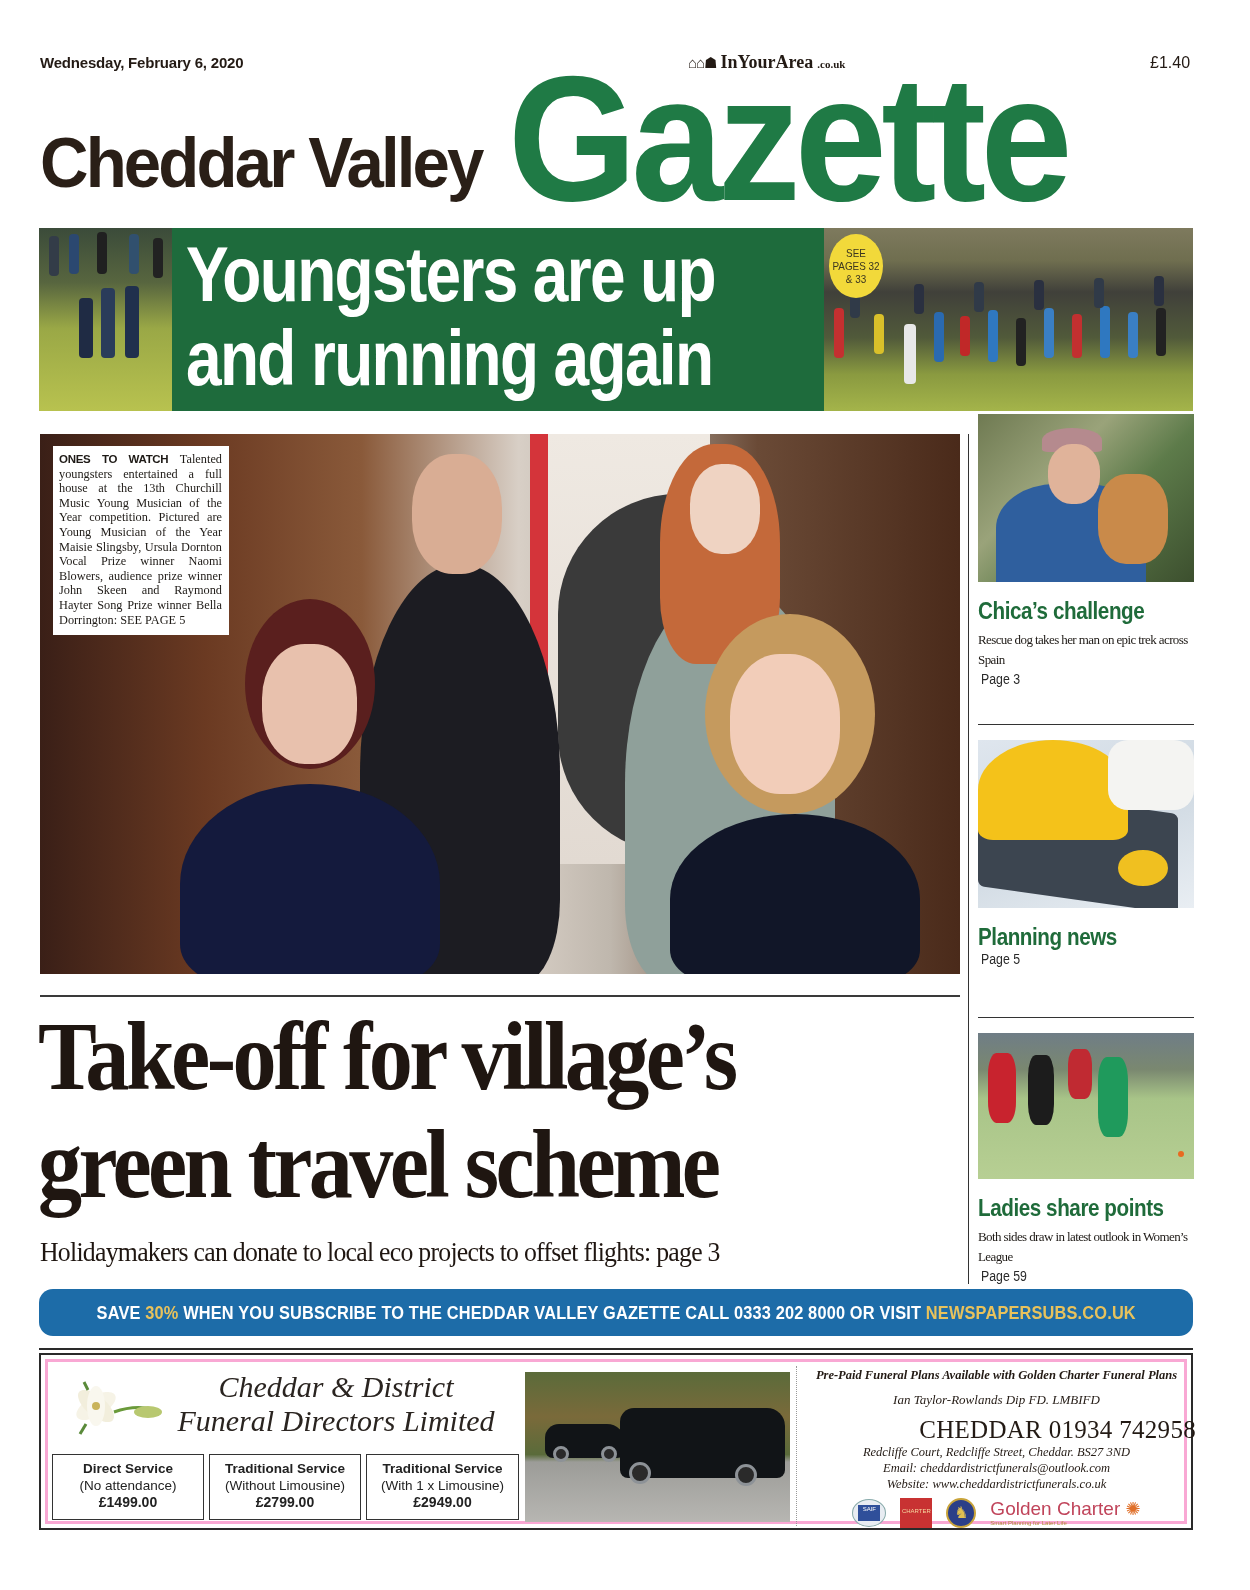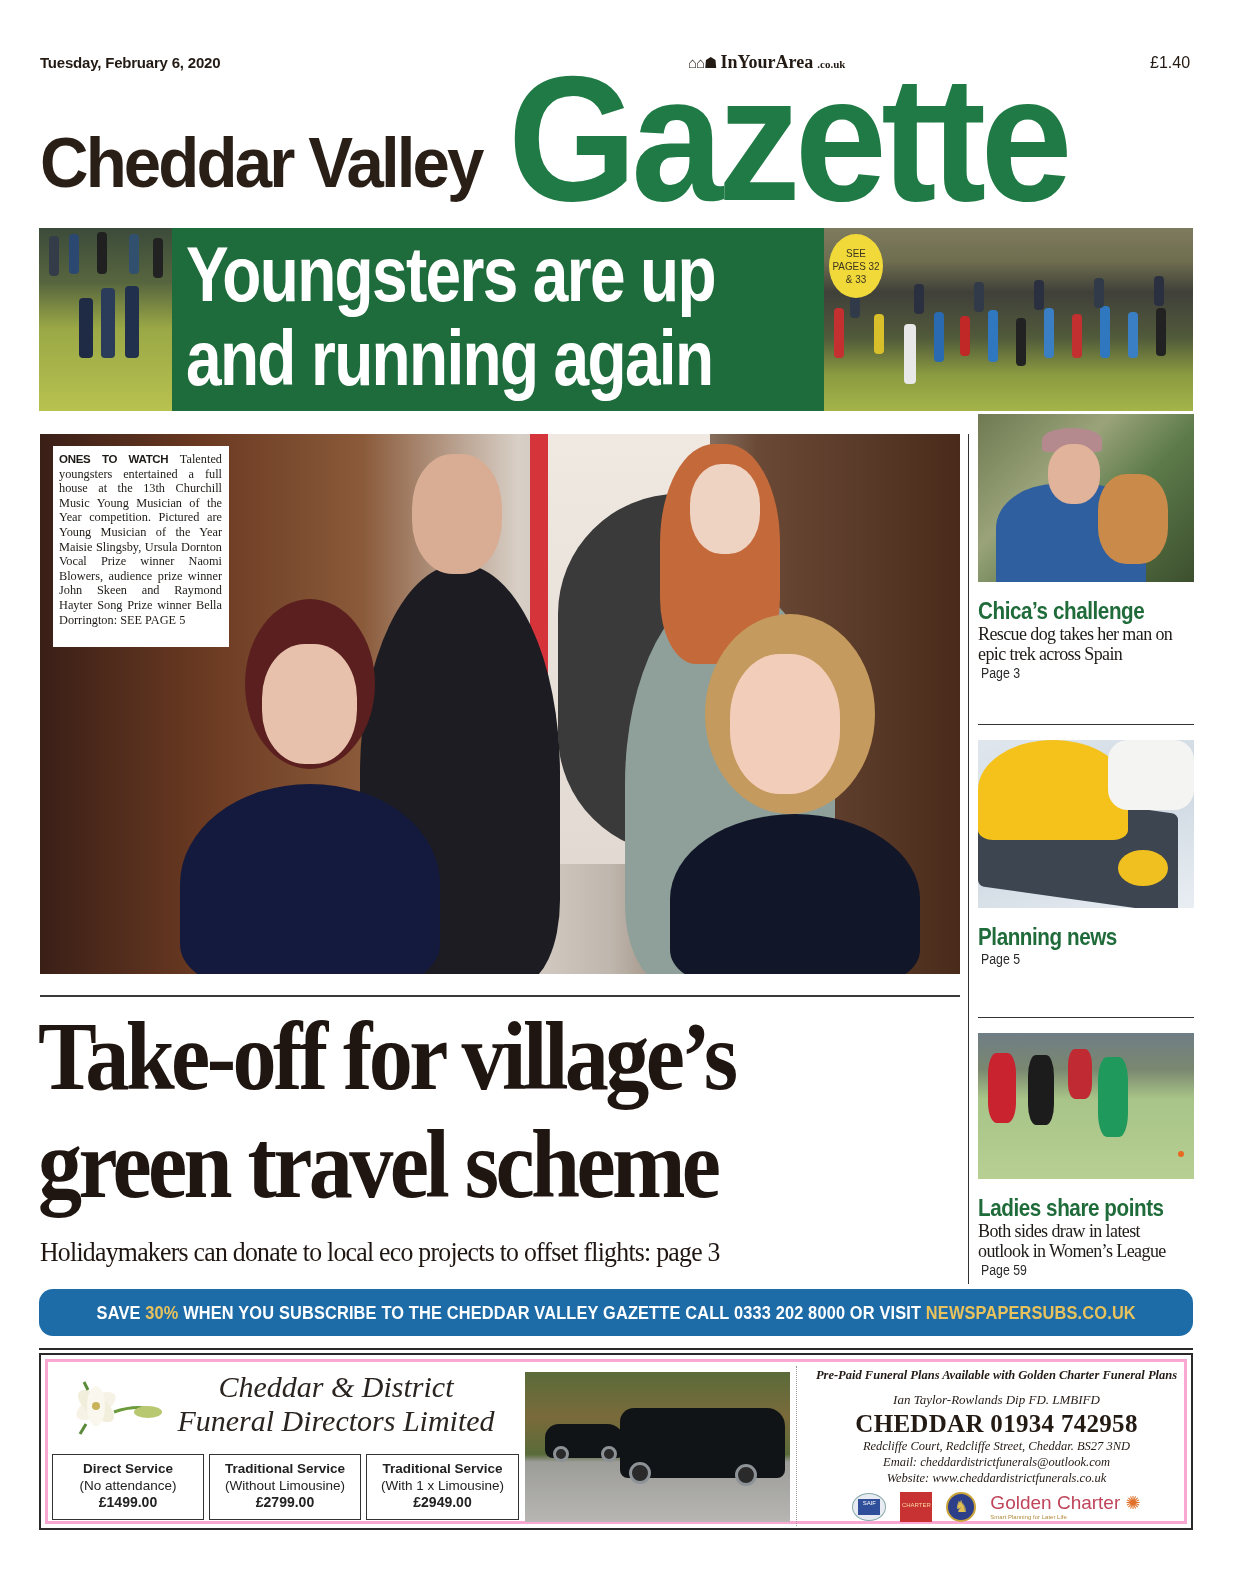--- a/index.html
+++ b/index.html
@@ -29,35 +29,35 @@
   .banner-headline { color: #ffffff; font-weight: bold; font-size: 78px; line-height: 84px; letter-spacing: -2px; transform: scaleX(0.82); transform-origin: left top; white-space: nowrap; }
   .see-badge { position: absolute; left: 787px; top: 6px; width: 60px; height: 64px; border-radius: 50%; background: #f2d93a;
     display: flex; flex-direction: column; align-items: center; justify-content: center; font-size: 11px; line-height: 13px; color: #3a3520; text-align: center; transform: scaleX(0.9); }
 
   
   .main-photo { left: 40px; top: 434px; width: 920px; height: 540px; overflow: hidden;
     background: linear-gradient(90deg, #3a1f17 0%, #6b3a22 18%, #8a5a3a 35%, #d8cfc6 52%, #bfb7ad 62%, #6a4a36 78%, #4a2a1a 100%); }
   .photo-banner-stand { position: absolute; left: 490px; top: 0; width: 180px; height: 430px; background: linear-gradient(180deg, #efe9e2, #e2dad2); border-left: 18px solid #d4343a; }
   .photo-banner-stand .swoosh { position: absolute; left: 10px; top: 60px; width: 160px; height: 360px; border-radius: 120px 0 0 120px; background: #3a3a3a; }
   .person { position: absolute; border-radius: 50% 50% 20% 20%; }
-  .caption-box { position: absolute; left: 13px; top: 12px; width: 176px; background: #ffffff; padding: 6px 7px 20px 6px;
+  .caption-box { position: absolute; left: 13px; top: 12px; width: 176px; background: #ffffff; padding: 6px 7px 8px 6px;
     font-family: "Liberation Serif", serif; font-size: 12.3px; line-height: 14.6px; text-align: justify; color: #1e1a16; }
   .caption-box .kicker { font-family: "Liberation Sans", sans-serif; font-weight: bold; font-size: 11.5px; letter-spacing: -0.3px; }
 
   .main-rule { left: 40px; top: 995px; width: 920px; height: 2px; background: #3a3a3a; }
   .lead-headline { left: 38px; top: 1002px; width: 930px; font-family: "Liberation Serif", serif; font-weight: bold;
     font-size: 98px; line-height: 108px; letter-spacing: -4px; color: #1f1611; transform: scaleX(0.9); transform-origin: left top; white-space: nowrap; }
   .lead-standfirst { left: 40px; top: 1236px; font-family: "Liberation Serif", serif; font-size: 28px; letter-spacing: -0.8px; color: #1f1611; transform: scaleX(0.92); transform-origin: left top; white-space: nowrap; }
 
   
   .col-rule { left: 968px; top: 434px; width: 1px; height: 850px; background: #333; }
   .side-item { position: absolute; left: 978px; width: 216px; }
   .side-photo { width: 216px; height: 168px; overflow: hidden; position: relative; }
   .side-title { color: #1f6b3a; font-weight: bold; font-size: 24px; letter-spacing: -0.5px; line-height: 26px; margin-top: 16px; transform: scaleX(0.86); transform-origin: left; white-space: nowrap; }
-  .side-desc { font-family: "Liberation Serif", serif; font-size: 18px; line-height: 20px; letter-spacing: -0.6px; color: #1e1a16; }
+  .side-desc { font-family: "Liberation Serif", serif; font-size: 13px; line-height: 20px; letter-spacing: -0.6px; color: #1e1a16; margin-top: 6px; }
   .side-page { font-size: 14px; color: #2a2a2a; margin-left: 3px; margin-top: 1px; transform: scaleX(0.88); transform-origin: left; }
   .side-rule { position: absolute; left: 978px; width: 216px; height: 1px; background: #333; }
 
   
   .sub-bar { left: 39px; top: 1289px; width: 1154px; height: 47px; border-radius: 14px; background: #1d6ca8;
     display: flex; align-items: center; justify-content: center; }
   .sub-text { color: #ffffff; font-weight: bold; font-size: 19px; letter-spacing: 0.2px; white-space: nowrap; transform: scaleX(0.86); }
   .sub-text .hl { color: #e8c25c; }
 
   
@@ -69,35 +69,35 @@
   .svc { position: absolute; top: 92px; width: 152px; height: 66px; border: 1px solid #333; text-align: center; font-size: 13.5px; line-height: 17px; padding-top: 5px; color: #222; }
   .svc .n { font-weight: bold; }
   .svc .p { font-weight: bold; font-size: 14px; }
   .hearse { position: absolute; left: 477px; top: 10px; width: 265px; height: 150px; overflow: hidden;
     background: linear-gradient(180deg, #5b6b3a 0%, #7a6a3a 30%, #5a6b3a 55%, #9c9c98 60%, #b7b6b2 100%); }
   .car { position: absolute; background: #111417; border-radius: 14px 18px 8px 8px; }
   .wheel { position: absolute; width: 22px; height: 22px; border-radius: 50%; background: #2a2a2a; border: 3px solid #8d9297; }
   .ad-right { position: absolute; left: 748px; top: 4px; width: 400px; text-align: center; color: #231a14; border-left: 1px dotted #999; height: 160px; }
   .ad-r1 { font-family: "Liberation Serif", serif; font-weight: bold; font-size: 12.5px; margin-top: 2px; white-space: nowrap; font-style: italic; }
   .ad-r2 { font-family: "Liberation Serif", serif; font-style: italic; font-size: 13px; margin-top: 9px; }
-  .ad-phone { font-family: "Liberation Serif", serif; font-weight: bold; font-size: 25px; line-height: 28px; margin-top: 2px; letter-spacing: 0.3px; }
+  .ad-phone { font-family: "Liberation Serif", serif; font-weight: normal; font-size: 25px; line-height: 28px; margin-top: 8px; letter-spacing: 0.3px; text-align: right; }
   .ad-r3 { font-family: "Liberation Serif", serif; font-style: italic; font-size: 12.5px; line-height: 16px; }
   .ad-logos { display: flex; align-items: center; justify-content: center; gap: 14px; margin-top: 6px; }
   .logo-saif { width: 34px; height: 28px; border-radius: 50%; background: #e8ecf2; border: 1px solid #8aa; display: flex; align-items: center; justify-content: center; }
   .logo-saif span { display: block; width: 22px; height: 16px; background: #2f4f9a; font-size: 6px; color: #fff; text-align: center; line-height: 8px; }
   .logo-charter { width: 32px; height: 30px; background: #c83232; color: #f5d8a0; font-size: 6px; text-align: center; padding-top: 10px; }
   .logo-lion { width: 30px; height: 30px; border-radius: 50%; background: #2c3f88; border: 2px solid #c9a43a; color: #e2c050; font-size: 16px; line-height: 26px; text-align: center; }
   .logo-gc { color: #c0445a; font-size: 19px; line-height: 20px; text-align: left; }
   .logo-gc small { display: block; font-size: 6px; color: #b28a3a; line-height: 8px; }
   .logo-gc .leaf { color: #e0702a; font-size: 18px; }
 </style>
 </head>
 <body>
 
-<div class="abs dateline">Tuesday, February 6, 2020</div>
+<div class="abs dateline">Wednesday, February 6, 2020</div>
 <div class="abs iya">
   <span class="houses">⌂⌂☗</span>
   <span class="brand">InYourArea</span>
   <span class="tld">.co.uk</span>
 </div>
 <div class="abs price">£1.40</div>
 <div class="abs title-left">Cheddar Valley</div>
 <div class="abs title-right">Gazette</div>
 
 <div class="abs banner">

